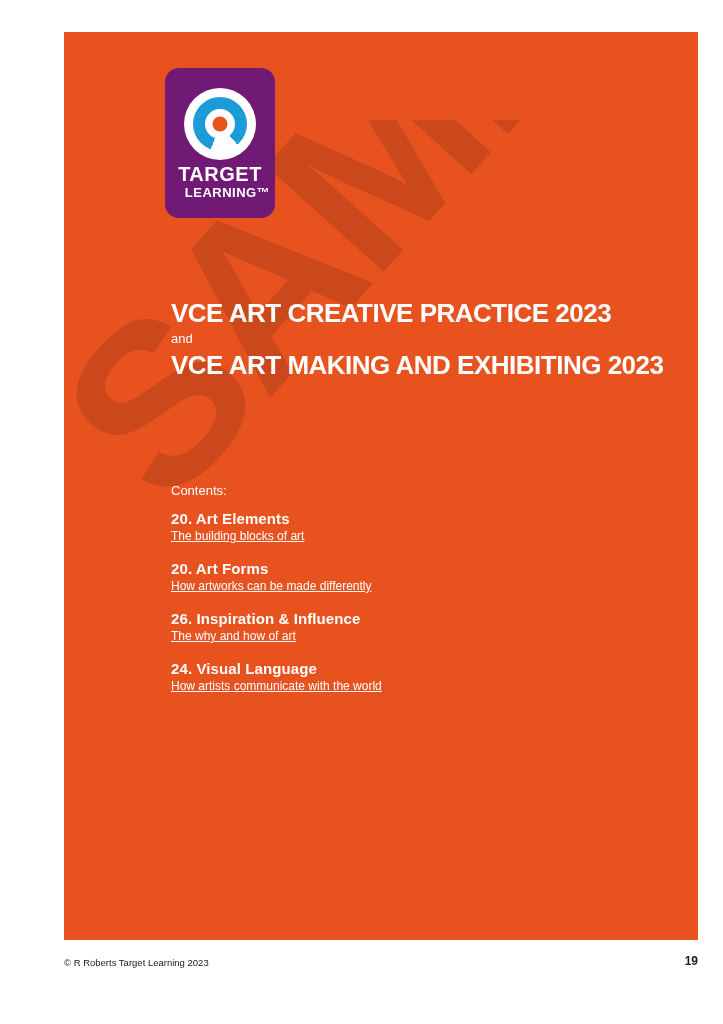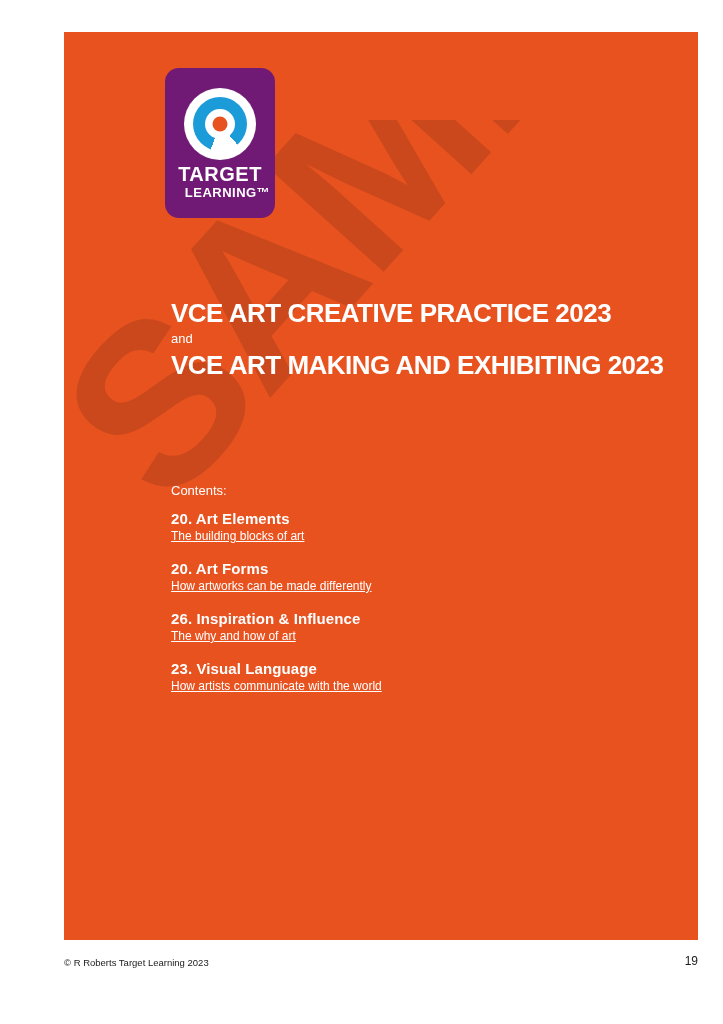--- a/index.html
+++ b/index.html
@@ -177,21 +177,21 @@
     left: 64px;
     top: 957px;
     font-size: 9.5px;
     color: #1a1a1a;
   }
   .footer-page {
     position: absolute;
     right: 25px;
     top: 954px;
     font-size: 12px;
-    font-weight: normal;
+    font-weight: bold;
     color: #1a1a1a;
   }
 </style>
 </head>
 <body>
 
 <div class="page">
 
   <div class="orange-panel"></div>
 
@@ -232,21 +232,21 @@
       <p class="toc-title">20. Art Forms</p>
       <p class="toc-sub">How artworks can be made differently</p>
     </div>
 
     <div class="toc-item">
       <p class="toc-title">26. Inspiration &amp; Influence</p>
       <p class="toc-sub">The why and how of art</p>
     </div>
 
     <div class="toc-item">
-      <p class="toc-title">23. Visual Language</p>
+      <p class="toc-title">24. Visual Language</p>
       <p class="toc-sub">How artists communicate with the world</p>
     </div>
   </div>
 
   <div class="footer-copy">© R Roberts Target Learning 2023</div>
   <div class="footer-page">19</div>
 
 </div>
 
 </body></html>

